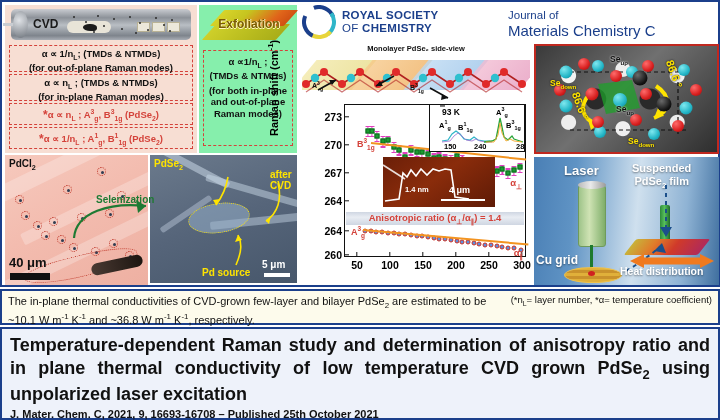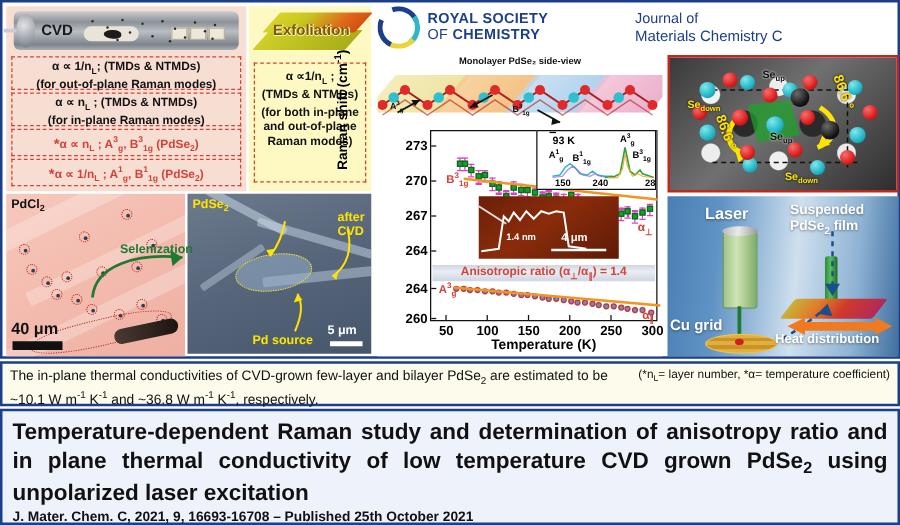--- a/index.html
+++ b/index.html
@@ -55,21 +55,21 @@
     position: absolute; border: 1px dashed #d4423a; background: transparent;
     color: #111; font-size: 9.5px; font-weight: bold; line-height: 1.18;
     text-align: center; padding: 2px 1px;
   }
   .dbox.red { color:#d4423a; }
   .dbox .star { color:#d4423a; font-size: 12px; vertical-align: -1px; }
 
   
   .exf-panel {
     position: absolute; left: 197px; top: 3px; width: 98px; height: 148px;
-    background: #fef9c3;
+    background: #86efac;
   }
   .sheet {
     position:absolute; width: 74px; height: 16px;
     background: linear-gradient(100deg,#d8d42a 0%, #c6c41f 35%, #e0641a 78%, #cf4f12 100%);
     transform: skewX(-42deg);
     border-radius: 1px;
   }
   .sheet.s1 { left: 18px; top: 5px; }
   .sheet.s2 { left: 10px; top: 19px; background: linear-gradient(100deg,#cfd02a,#b8bb1e 60%,#a9ad19); }
   .exf-label {
@@ -653,21 +653,20 @@
           </svg>
           <div class="rlab" style="left:9px; top:14px;">A<sup>1</sup><sub>g</sub></div>
           <div class="rlab" style="left:28px; top:16px;">B<sup>1</sup><sub>1g</sub></div>
           <div class="rlab" style="left:66px; top:1px;">A<sup>3</sup><sub>g</sub></div>
           <div class="rlab" style="left:76px; top:14px;">B<sup>3</sup><sub>1g</sub></div>
           <div class="rlab" style="left:14px; top:37px;">150</div>
           <div class="rlab" style="left:44px; top:37px;">240</div>
           <div class="rlab" style="left:70px; top:37px;margin-left:16px;">280</div>
         </div>
 
-        <div class="xlab">Temperature (K)</div>
       </div>
     </div>
 
     <div class="stm-panel">
       <svg style="position:absolute;left:0;top:0;width:181px;height:106px;">
         <polygon points="62,38 96,34 104,62 70,68" fill="#1ea02a" opacity=".75"></polygon>
         <line x1="34" y1="26" x2="150" y2="26" stroke="#111" stroke-width="1.2" stroke-dasharray="4,3"></line>
         <line x1="34" y1="84" x2="150" y2="84" stroke="#111" stroke-width="1.2" stroke-dasharray="4,3"></line>
         <line x1="142" y1="22" x2="142" y2="88" stroke="#111" stroke-width="1.2" stroke-dasharray="4,3"></line>
         <path d="M54,48 C42,60 46,74 62,78" stroke="#ffe400" stroke-width="4" fill="none"></path>
@@ -699,21 +698,21 @@
       <div class="stm-txt dark" style="left:74px; top:8px;">Se<sub>up</sub></div>
       <div class="stm-txt" style="left:14px; top:32px;">Se<sub>down</sub></div>
       <div class="stm-txt dark" style="left:80px; top:58px;">Se<sub>up</sub></div>
       <div class="stm-txt" style="left:92px; top:90px;">Se<sub>down</sub></div>
       <div class="stm-txt" style="left:30px; top:54px; transform:rotate(70deg); font-size:11px;">86.6 °</div>
       <div class="stm-txt" style="left:124px; top:22px; transform:rotate(70deg); font-size:11px;">86.6 °</div>
     </div>
 
     <div class="laser-panel">
       <div class="lp-txt" style="left:30px; top:6px; font-size:13px;">Laser</div>
-      <div class="lp-txt" style="left:98px; top:5px; font-size:11px; line-height:1.2;">Suspended<br>PdSe<sub>2</sub> film</div>
+      <div class="lp-txt" style="left:98px; top:5px; font-size:11px; line-height:1.2;text-align:center;">Suspended<br>PdSe<sub>2</sub> film</div>
       <div style="position:absolute;left:44px;top:28px;width:28px;height:62px;border-radius:3px;
                   background:linear-gradient(90deg,#9fc48a,#cfe3b4 40%,#7fae6a);border:1px solid #6f9a5c;"></div>
       <div style="position:absolute;left:44px;top:24px;width:28px;height:8px;border-radius:50%;
                   background:linear-gradient(90deg,#b9b9b9,#eaeaea 45%,#9a9a9a);"></div>
       <div style="position:absolute;left:56px;top:88px;width:3px;height:28px;background:#1e7a2e;"></div>
       <div style="position:absolute;left:30px;top:110px;width:58px;height:16px;border-radius:50%;
                   background:repeating-linear-gradient(0deg,#e0b03a 0 3px,#c9922c 3px 6px);
                   border:1.5px solid #f0c24a;"></div>
       <div style="position:absolute;left:54px;top:114px;width:7px;height:5px;background:#d02020;border-radius:50%;"></div>
       <div class="lp-txt" style="left:2px; top:96px; font-size:12px;">Cu grid</div>
@@ -758,16 +757,16 @@
     <svg style="position:absolute;left:2px;top:2px;width:34px;height:34px;">
       <circle cx="17" cy="17" r="15" fill="none" stroke="#1b3f8b" stroke-width="4" stroke-dasharray="23 71" transform="rotate(-110 17 17)"></circle>
       <circle cx="17" cy="17" r="15" fill="none" stroke="#2fb6c9" stroke-width="4" stroke-dasharray="23 71" transform="rotate(-35 17 17)"></circle>
       <circle cx="17" cy="17" r="15" fill="none" stroke="#e8d53a" stroke-width="4" stroke-dasharray="23 71" transform="rotate(40 17 17)"></circle>
       <circle cx="17" cy="17" r="15" fill="none" stroke="#1b3f8b" stroke-width="4" stroke-dasharray="23 71" transform="rotate(115 17 17)"></circle>
       <circle cx="17" cy="17" r="7.5" fill="#fff"></circle>
     </svg>
     <div style="position:absolute;left:42px;top:6px;font-size:11.5px;font-weight:600;color:#1b3f8b;letter-spacing:.3px;">ROYAL SOCIETY</div>
     <div style="position:absolute;left:42px;top:19px;font-size:11.5px;color:#1b3f8b;letter-spacing:.3px;">OF <b>CHEMISTRY</b></div>
     <div style="position:absolute;left:208px;top:6px;font-size:11.5px;color:#1b3f8b;">Journal of</div>
-    <div style="position:absolute;left:208px;top:19px;font-size:12px;color:#1b3f8b;">Materials Chemistry C</div>
+    <div style="position:absolute;left:208px;top:19px;font-size:15px;color:#1b3f8b;">Materials Chemistry C</div>
   </div>
 
 </div>
 
 </body></html>

